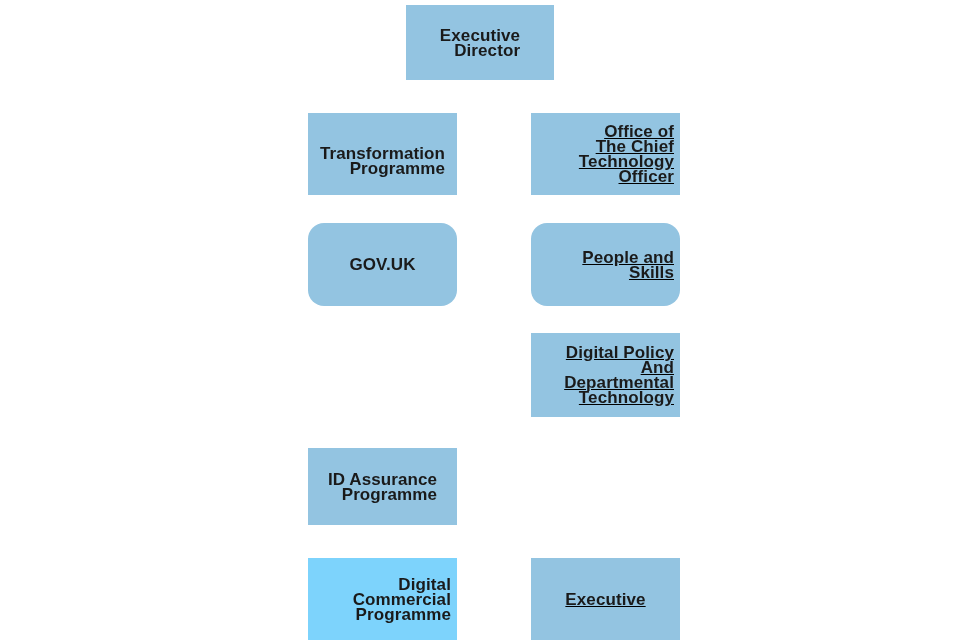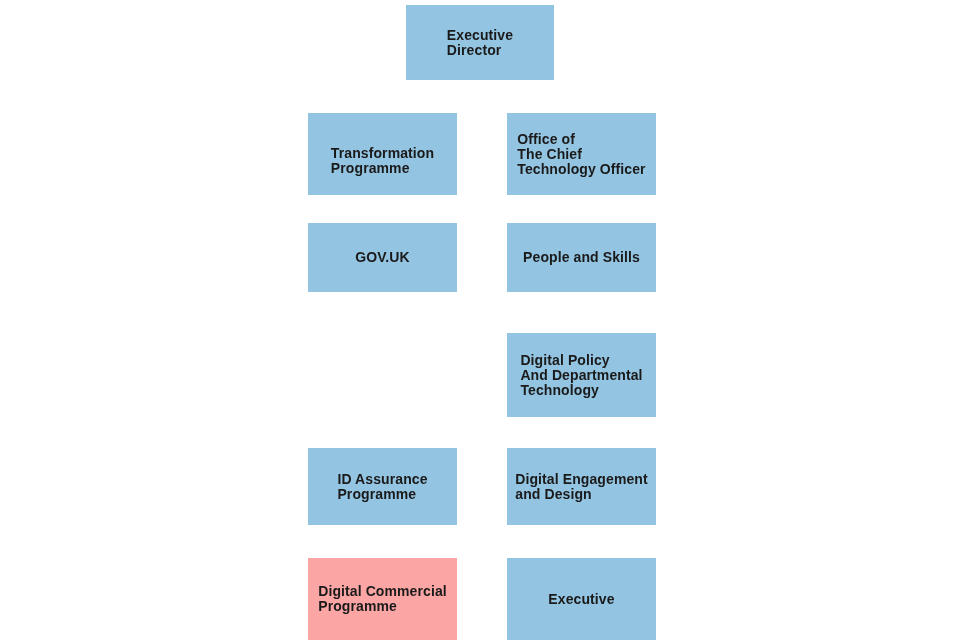--- a/index.html
+++ b/index.html
@@ -24,41 +24,41 @@
     position: absolute;
     background: #93c4e1;
     display: flex;
     align-items: center;
     justify-content: center;
     text-align: center;
     box-sizing: border-box;
     padding: 2px 6px;
   }
   .node-label {
-    font-size: 14px;
+    font-size: 17px;
     font-weight: bold;
     line-height: 15px;
     color: #1a1a1a;
     letter-spacing: 0.1px;
     white-space: pre-line;
-    text-align: left;
+    text-align: right;
   }
   
   .node.root {
     left: 406px;
     top: 5px;
     width: 148px;
     height: 75px;
   }
   
   .col-left  { left: 308px; width: 149px; }
-  .col-right { left: 507px; width: 149px; }
+  .col-right { left: 531px; width: 149px; text-decoration: underline; }
   
   .row-1 { top: 113px; height: 82px; }
-  .row-2 { top: 223px; height: 69px; }
+  .row-2 { top: 223px; height: 83px; border-radius: 16px; }
   .row-3 { top: 333px; height: 84px; }
   .row-4 { top: 448px; height: 77px; }
   .row-5 { top: 558px; height: 82px; }
 </style>
 </head>
 <body style="background: rgb(255, 255, 255);">
 
 <div id="org-chart" style="background: rgb(255, 255, 255);">
 
   <div class="node root" style="background: rgb(147, 196, 225);">
@@ -90,26 +90,22 @@
     <span class="node-label" style="color: rgb(26, 26, 26);">Digital Policy
 And Departmental
 Technology</span>
   </div>
 
   <div class="node col-left row-4" style="background: rgb(147, 196, 225);">
     <span class="node-label" style="color: rgb(26, 26, 26);">ID Assurance
 Programme</span>
   </div>
 
-  <div class="node col-right row-4" style="background: rgb(147, 196, 225);">
-    <span class="node-label" style="color: rgb(26, 26, 26);">Digital Engagement
-and Design</span>
-  </div>
 
-  <div class="node col-left row-5" style="background: #fca5a5;">
+  <div class="node col-left row-5" style="background: #7dd3fc;">
     <span class="node-label" style="color: rgb(26, 26, 26);">Digital Commercial
 Programme</span>
   </div>
 
   <div class="node col-right row-5" style="background: rgb(147, 196, 225);">
     <span class="node-label" style="color: rgb(26, 26, 26);">Executive</span>
   </div>
 
 </div>
 

